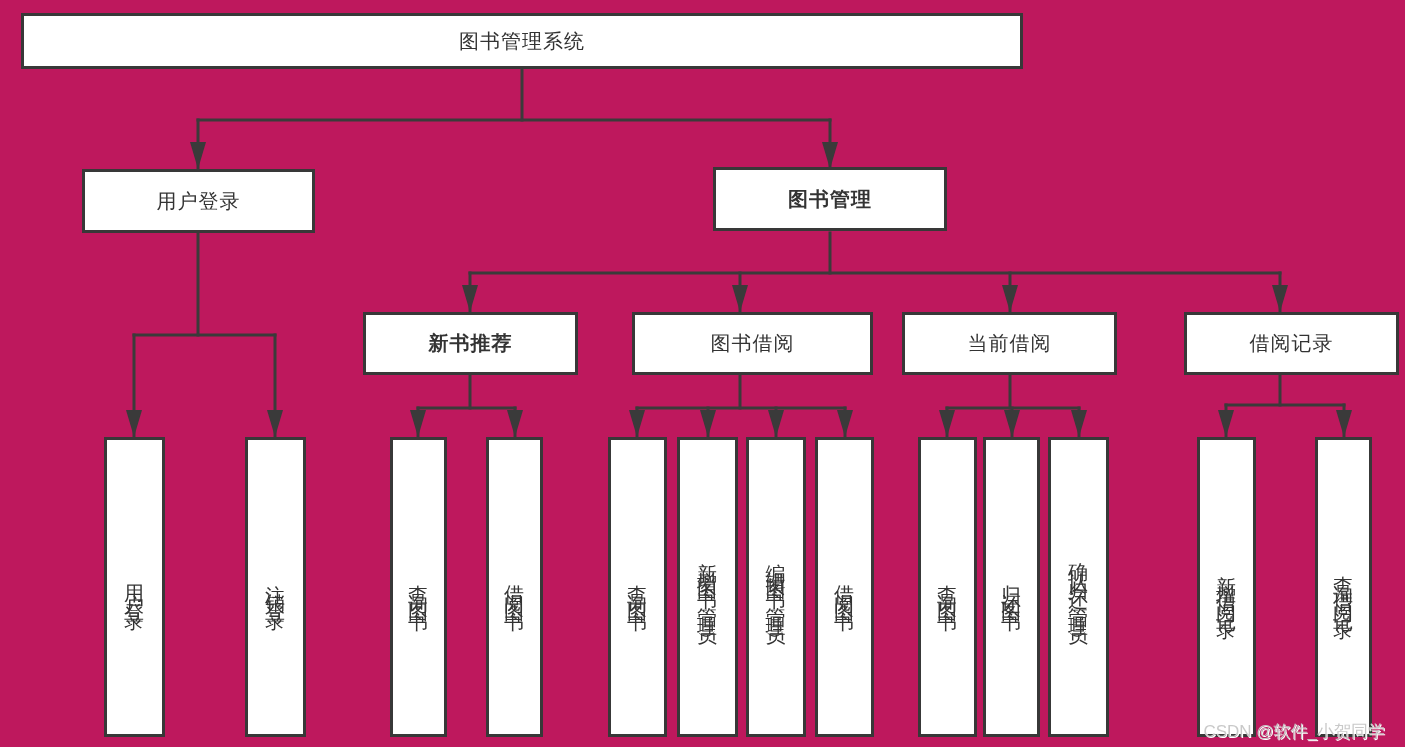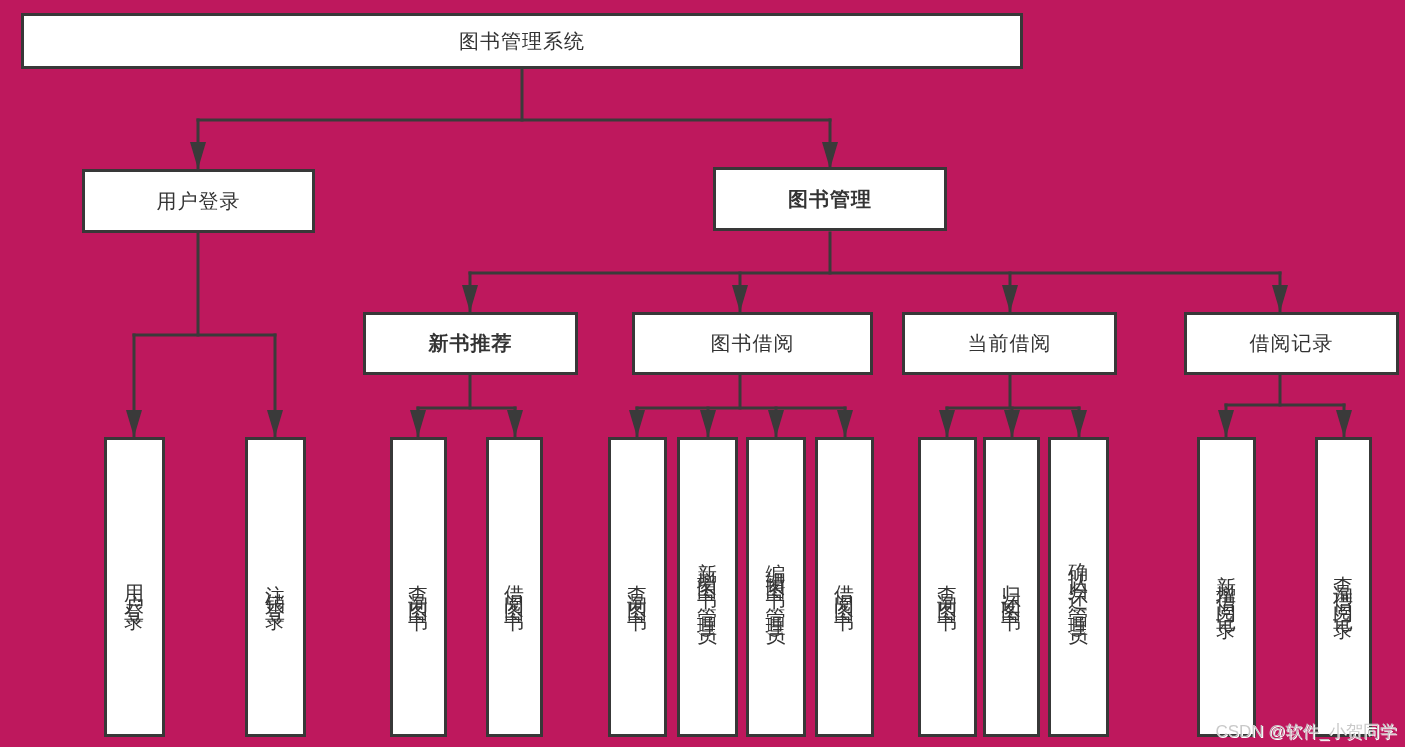--- a/index.html
+++ b/index.html
@@ -23,21 +23,21 @@
   }
   .node.h span { letter-spacing:1px; white-space:nowrap; }
   .node.v span {
     writing-mode:vertical-rl;
     text-orientation:mixed;
     letter-spacing:9px;
     line-height:1;
   }
   .watermark {
     position:absolute;
-    right:8px; bottom:4px;
+    right:20px; bottom:4px;
     font-size:17px;
     color:#c9c9c9;
     text-shadow:1px 1px 0 #ffffff;
     z-index:2;
     white-space:nowrap;
   }
 </style>
 </head>
 <body>
 

